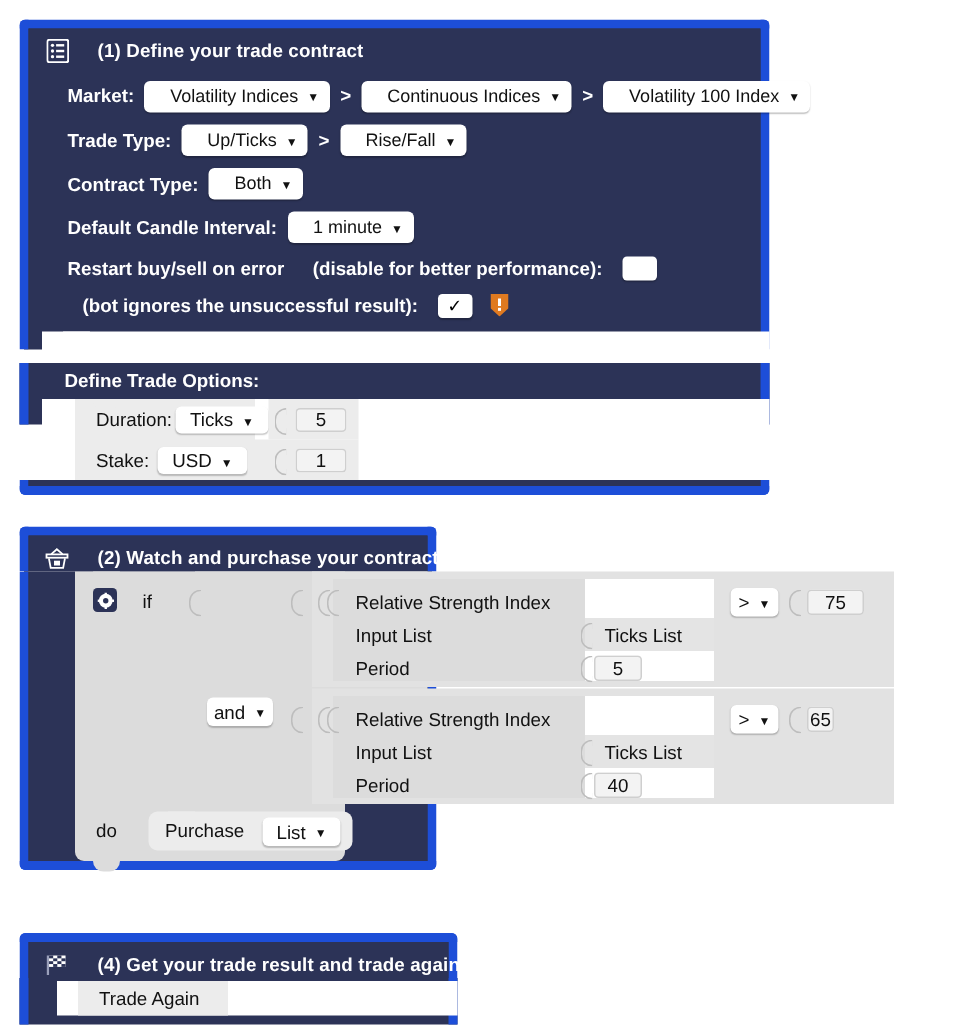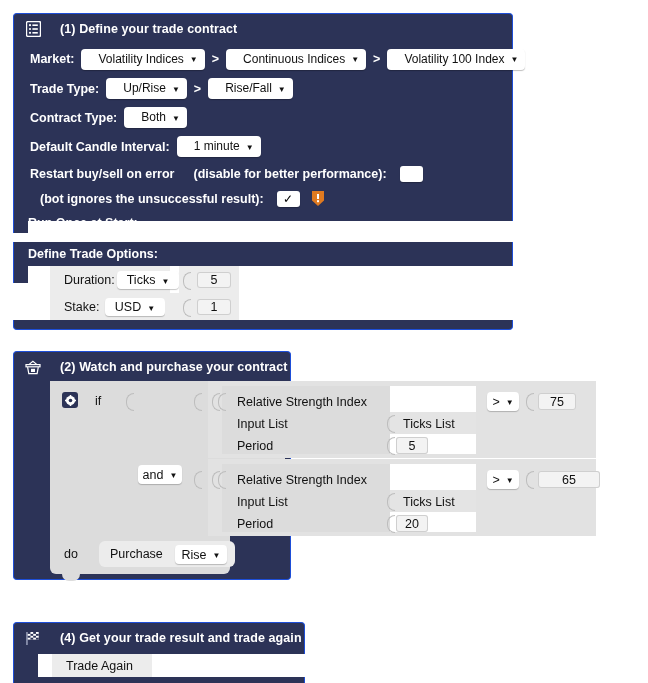--- a/index.html
+++ b/index.html
@@ -9,21 +9,21 @@
     background:#ffffff;
     font-family:"Liberation Sans", sans-serif;
     font-size:12px;
     color:#1a1a1a;
     overflow:hidden;
     position:relative;
   }
   
   .navy{
     background:#2c3357;
-    border:1px solid #1d4ed8;
+    border:6px solid #1d4ed8;
     border-radius:4px;
     color:#ffffff;
     position:absolute;
     box-sizing:border-box;
   }
   .blk-header{
     display:flex;align-items:center;
     height:30px;
     padding-left:10px;
   }
@@ -38,20 +38,21 @@
     font-weight:bold;
     color:#ffffff;
     letter-spacing:.1px;
     white-space:nowrap;
   }
   .row{
     display:flex;align-items:center;
     padding-left:16px;
     height:29px;
     white-space:nowrap;
+    margin-left:10px;
   }
   .lbl{
     color:#ffffff;
     font-size:12.5px;
     font-weight:bold;
     margin-right:7px;
   }
   .sep{
     color:#ffffff;font-weight:bold;font-size:12.5px;
     margin:0 7px;
@@ -181,21 +182,21 @@
     <span class="sep">&gt;</span>
     <span class="dd">
       <span>Volatility 100 Index</span>
       <span class="caret">▼</span>
     </span>
   </div>
 
   <div class="row">
     <span class="lbl">Trade Type:</span>
     <span class="dd">
-      <span>Up/Rise</span>
+      <span>Up/Ticks</span>
       <span class="caret">▼</span>
     </span>
     <span class="sep">&gt;</span>
     <span class="dd">
       <span>Rise/Fall</span>
       <span class="caret">▼</span>
     </span>
   </div>
 
   <div class="row">
@@ -336,33 +337,33 @@
 <div class="grey" style="left:222px;top:464px;width:254px;height:68px;background:#dcdcdc;"></div>
 <div class="puzzle" style="left:218px;top:471px;"></div>
 <div class="whitefield" style="left:390px;top:464px;width:86px;height:68px;"></div>
 <div class="txt" style="left:237px;top:473px;">Relative Strength Index</div>
 <div class="txt" style="left:237px;top:495px;">Input List</div>
 <div class="greylite" style="left:390px;top:490px;width:86px;height:22px;background:#e4e4e4;"></div>
 <div class="puzzle" style="left:387px;top:493px;"></div>
 <div class="txt" style="left:403px;top:495px;">Ticks List</div>
 <div class="txt" style="left:237px;top:517px;">Period</div>
 <div class="puzzle" style="left:387px;top:515px;"></div>
-<div class="numfield" style="left:396px;top:515px;width:32px;height:17px;">20</div>
+<div class="numfield" style="left:396px;top:515px;width:32px;height:17px;">40</div>
 <div class="pill" style="left:487px;top:470px;width:32px;height:19px;">
   <span>&gt;</span>
   <span class="caret">▼</span>
 </div>
 <div class="puzzle" style="left:526px;top:471px;"></div>
-<div class="numfield" style="left:538px;top:471px;width:62px;height:17px;">65</div>
+<div class="numfield" style="left:538px;top:471px;width:18px;height:17px;">65</div>
 
 <div class="greylite" style="left:99px;top:541px;width:136px;height:26px;background:#ececec;border-radius:6px;"></div>
 <div class="notch-top" style="left:112px;top:541px;background:#ececec;"></div>
 <div class="txt" style="left:110px;top:547px;">Purchase</div>
 <div class="pill" style="left:175px;top:545px;width:52px;height:19px;">
-  <span>Rise</span>
+  <span>List</span>
   <span class="caret">▼</span>
 </div>
 <div class="notch-top" style="left:62px;top:574px;background:#dcdcdc;"></div>
 
 <div class="navy" style="left:13px;top:622px;width:292px;height:30px;border-radius:4px 4px 0 0;border-bottom:none;">
   <div class="blk-header">
     <span class="blk-icon">
       <svg width="16" height="16" viewBox="0 0 16 16">
         <rect x="1.2" y="2" width="1.5" height="13" fill="#9aa0bb"></rect>
         <rect x="2.7" y="2" width="11" height="7.6" fill="#ffffff"></rect>

